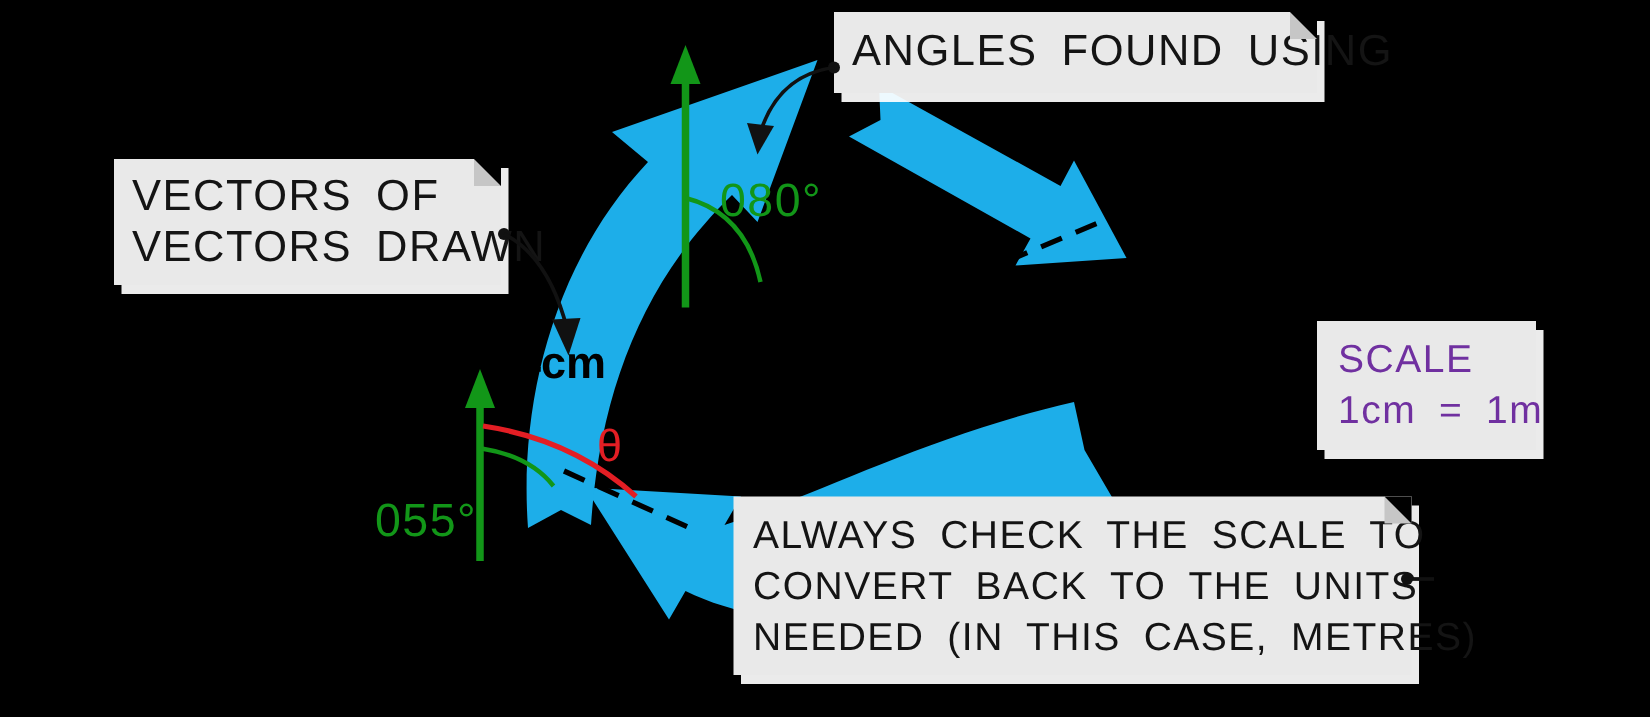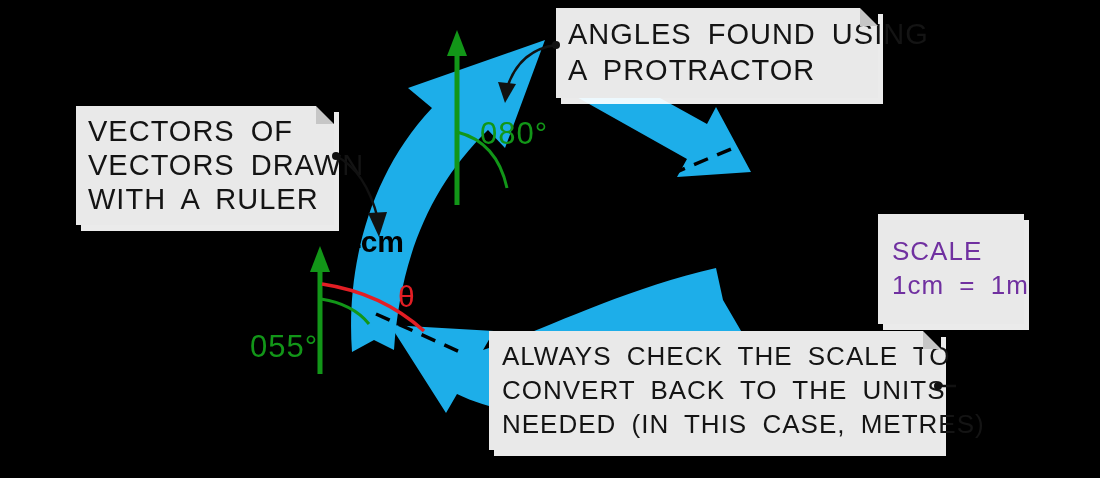--- a/index.html
+++ b/index.html
@@ -14,21 +14,21 @@
     letter-spacing:1px;word-spacing:7px;white-space:nowrap;
   }
   .callout .line{display:block;}
   .dogear{
     position:absolute;top:0;right:0;width:0;height:0;border-style:solid;
     border-width:0 18px 18px 0;border-color:#000 #000 #c6c6c6 #c6c6c6;
   }
   .box-angles {left:556px;top:8px;  width:322px;font-size:29px;line-height:1.24;padding:9px 12px;}
   .box-lengths{left:76px; top:106px;width:258px;font-size:29px;line-height:1.18;padding:8px 12px;}
   .box-units  {left:489px;top:331px;width:452px;font-size:26px;line-height:1.3;padding:9px 13px;}
-  .box-scale  {left:878px;top:214px;width:146px;font-size:26px;line-height:1.3;padding:21px 14px;color:#7030a0;}
+  .box-scale  {left:878px;top:214px;width:146px;font-size:26px;line-height:1.3;padding:9px 14px;color:#7030a0;}
   .svg-label{font-family:"Liberation Sans",sans-serif;}
 </style>
 </head>
 <body>
 
 <div class="stage">
 
   <svg class="layer" width="1100" height="478" viewBox="0 0 1100 478">
 
     <path d="M 716 268 C 620 290, 545 330, 483 350 L 494 331 L 390 325 L 446 413 L 457 394
@@ -60,28 +60,26 @@
 
     <path d="M 322 284 Q 382 293 424 331" stroke="#e31e24" stroke-width="3.5" fill="none"></path>
     <text class="svg-label" x="398" y="307" font-size="30" fill="#e31e24">θ</text>
 
     <text class="svg-label" x="344" y="252" font-size="30" font-weight="bold" fill="#000000">4cm</text>
   </svg>
 
   <div class="callout box-angles">
     <div class="dogear"></div>
     <span class="line">ANGLES FOUND USING</span>
-    <span class="line">A PROTRACTOR</span>
   </div>
 
   <div class="callout box-lengths">
     <div class="dogear"></div>
     <span class="line">VECTORS OF</span>
     <span class="line">VECTORS DRAWN</span>
-    <span class="line">WITH A RULER</span>
   </div>
 
   <div class="callout box-scale">
     <span class="line">SCALE</span>
     <span class="line">1cm = 1m</span>
   </div>
 
   <div class="callout box-units">
     <div class="dogear"></div>
     <span class="line">ALWAYS CHECK THE SCALE TO</span>

